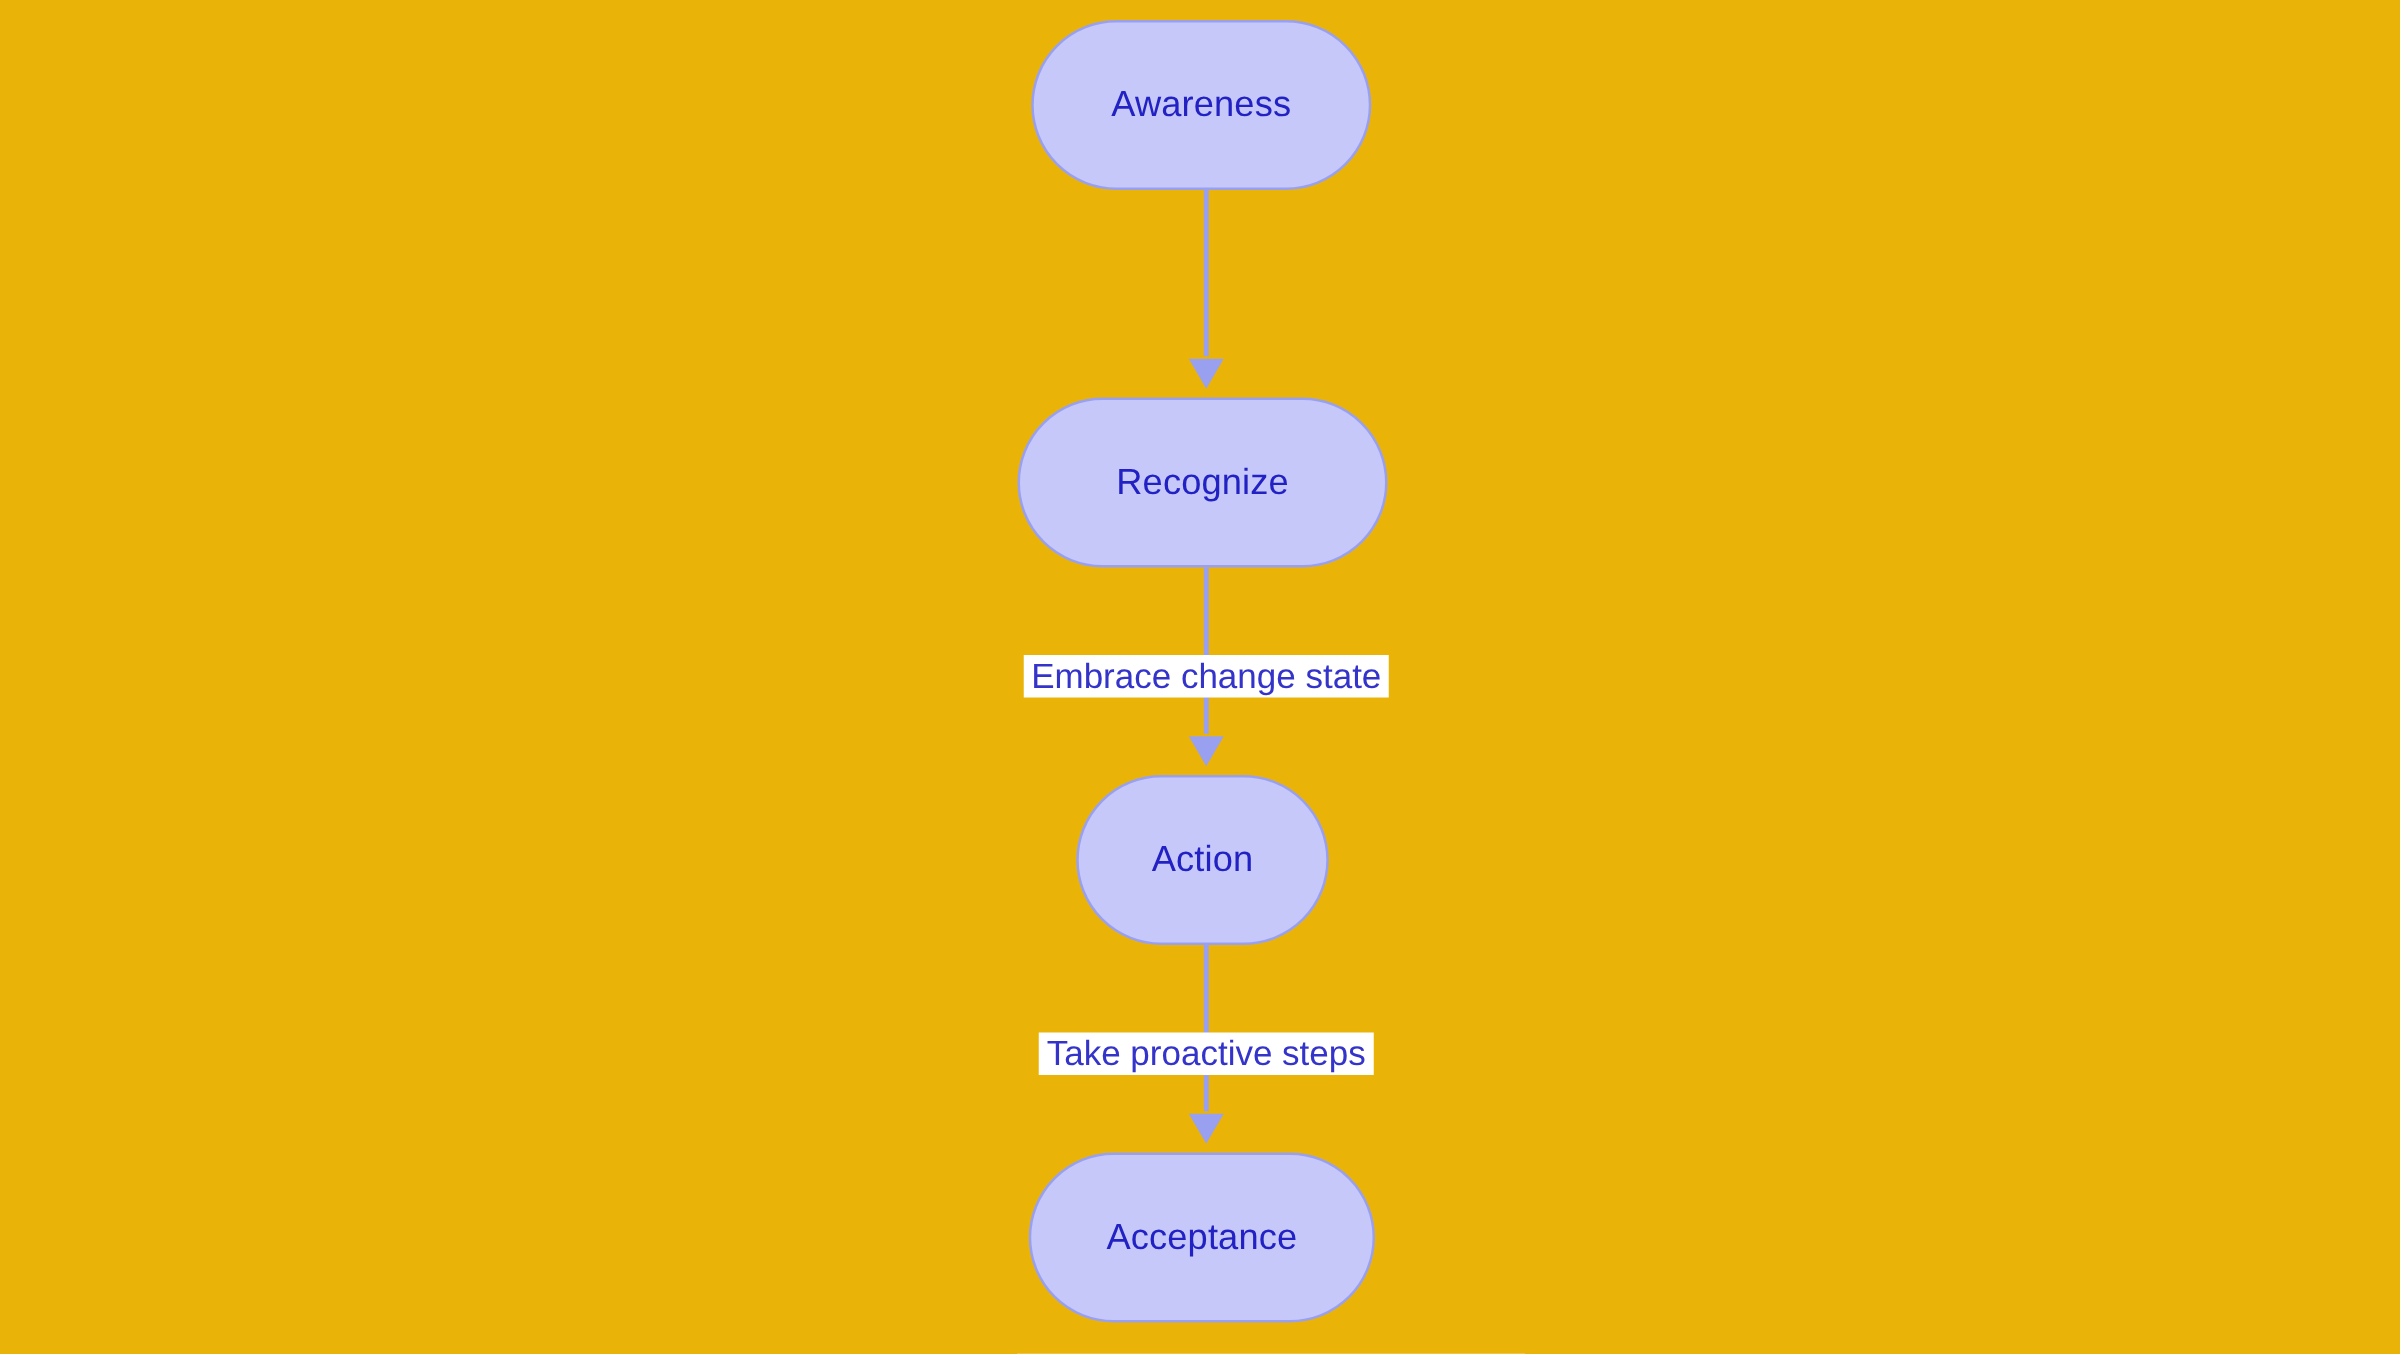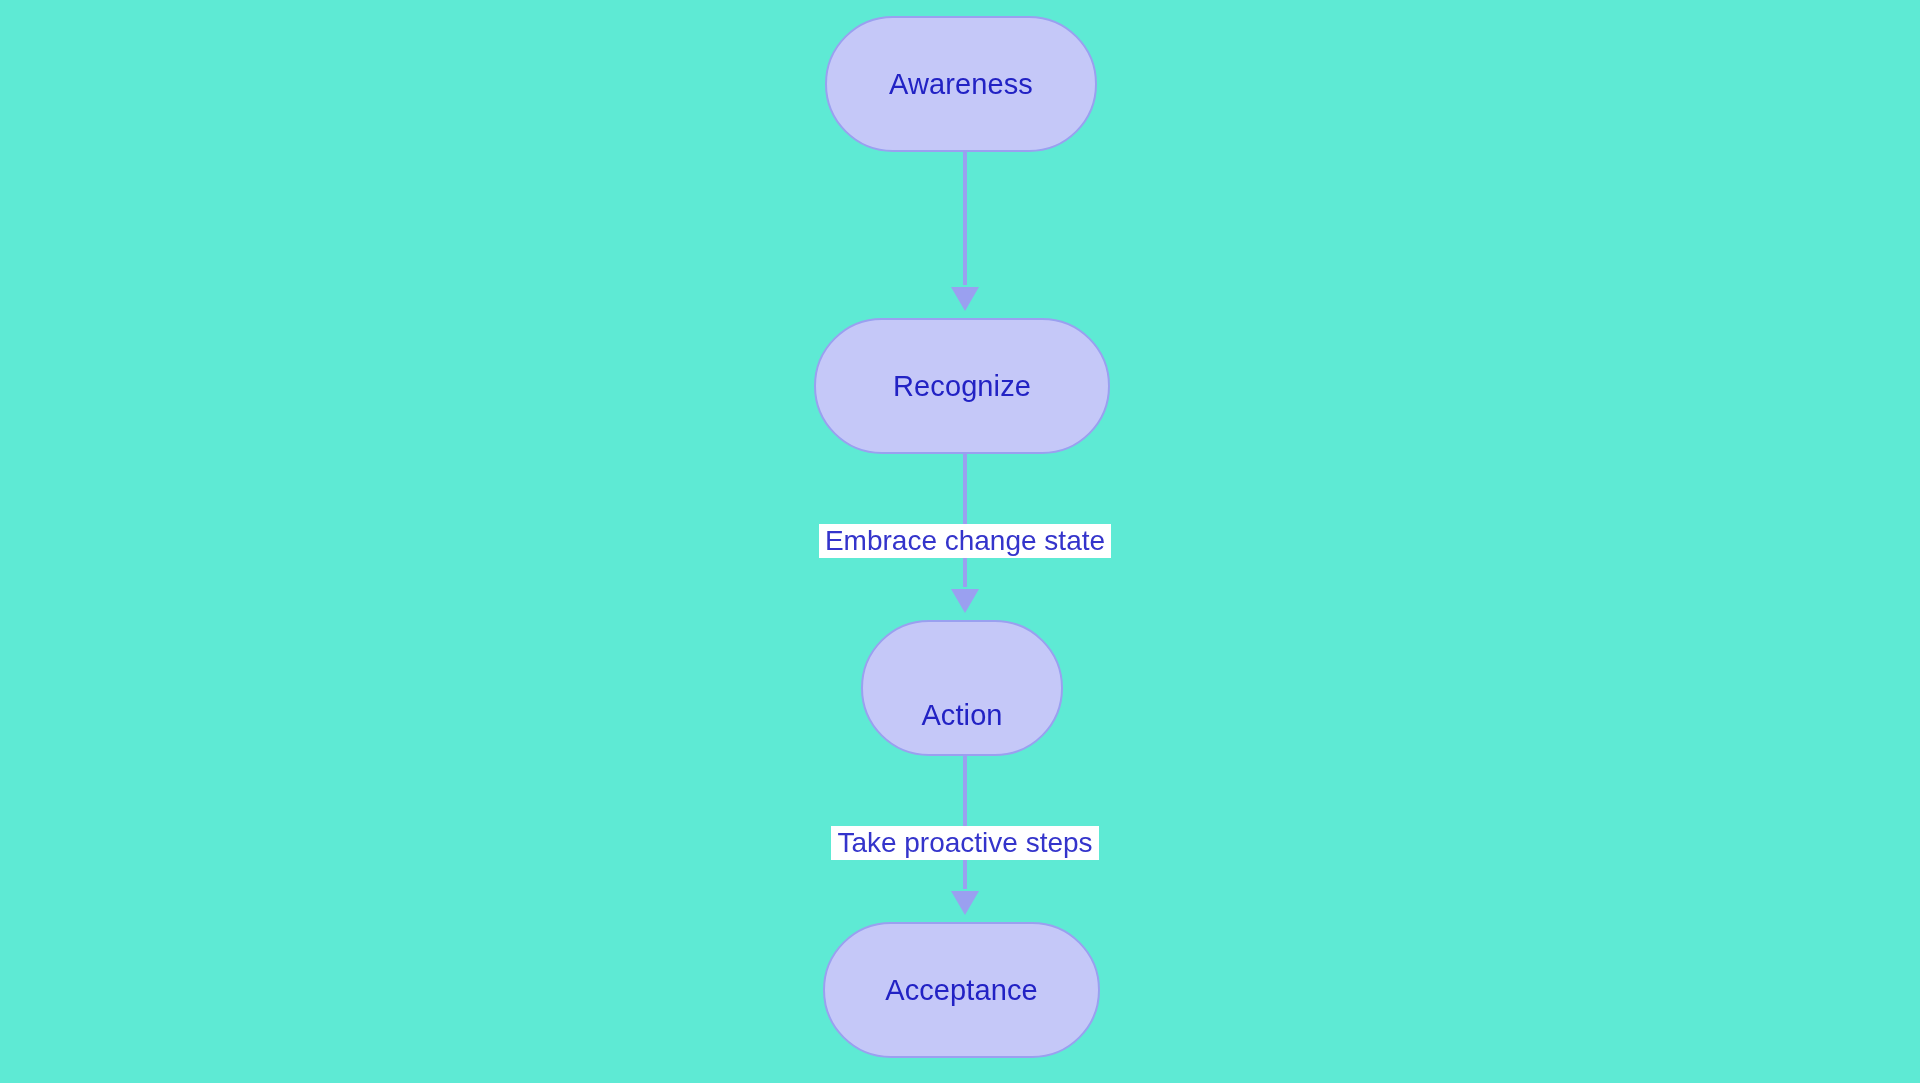--- a/index.html
+++ b/index.html
@@ -10,21 +10,21 @@
   body {
     width: 1920px;
     height: 1083px;
     font-family: "Liberation Sans", sans-serif;
     overflow: hidden;
   }
   #flowchart-canvas {
     position: relative;
     width: 1920px;
     height: 1083px;
-    background: #5eead4;
+    background: #eab308;
   }
   .flow-svg {
     position: absolute;
     top: 0;
     left: 0;
     width: 1920px;
     height: 1083px;
   }
   .node-label {
     position: absolute;
@@ -85,21 +85,21 @@
 
     <rect x="862" y="621" width="200" height="134" rx="67" ry="67" fill="#c5c8f8" stroke="#9aa0f0" stroke-width="2"></rect>
 
     <rect x="824" y="923" width="275" height="134" rx="67" ry="67" fill="#c5c8f8" stroke="#9aa0f0" stroke-width="2"></rect>
   </svg>
 
   <div class="node-label" style="left:826px; top:17px; width:270px; height:134px;">Awareness</div>
 
   <div class="node-label" style="left:815px; top:319px; width:294px; height:134px;">Recognize</div>
 
-  <div class="node-label" style="left:862px; top:621px; width:200px; height:134px;margin-top:27px;">Action</div>
+  <div class="node-label" style="left:862px; top:621px; width:200px; height:134px;">Action</div>
 
   <div class="node-label" style="left:824px; top:923px; width:275px; height:134px;">Acceptance</div>
 
 
   <div class="edge-label" style="left:565px; top:523px; width:800px; height:36px;">
     <span class="edge-label-bg">Embrace change state</span>
   </div>
 
   <div class="edge-label" style="left:565px; top:825px; width:800px; height:36px;">
     <span class="edge-label-bg">Take proactive steps</span>

